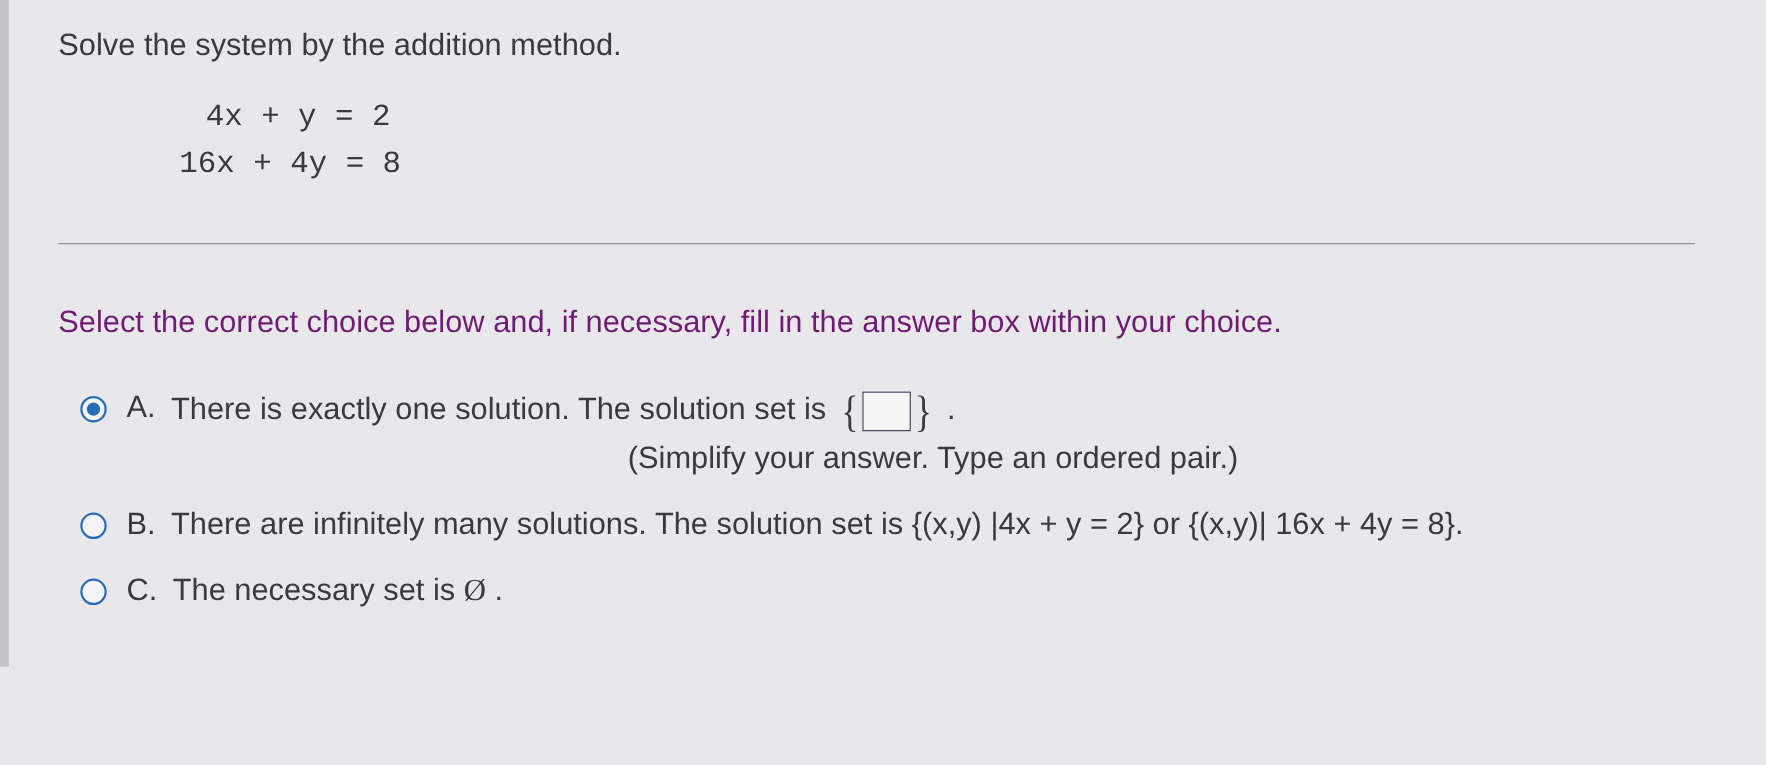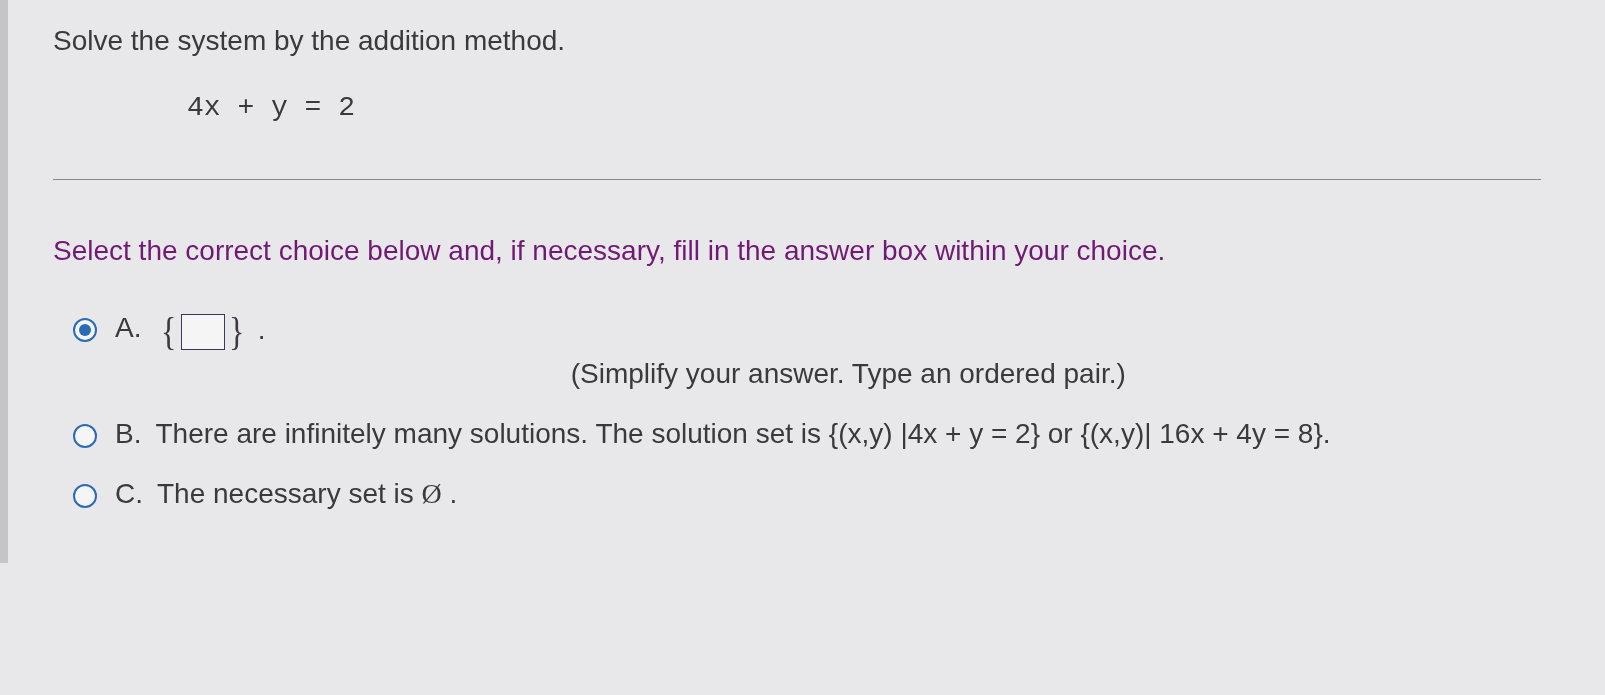--- a/index.html
+++ b/index.html
@@ -119,33 +119,35 @@
     }
   </style>
 </head>
 <body>
 
 <div class="container">
   <div class="question-text">Solve the system by the addition method.</div>
 
   <div class="equations">
     <div class="eq1">4x + y = 2</div>
+    <div>16x + 4y = 8</div>
   </div>
 
   <hr class="divider">
 
   <div class="instruction">Select the correct choice below and, if necessary, fill in the answer box within your choice.</div>
 
   <div class="choices">
 
     <div class="choice">
       <span class="radio selected"></span>
       <span class="choice-letter">A.</span>
       <span class="choice-body">
         <span class="choice-line1">
+          <span>There is exactly one solution. The solution set is </span>
           <span class="answer-box">
             <span class="brace">{</span>
             <span class="input-slot"></span>
             <span class="brace">}</span>
           </span>
           <span>.</span>
         </span>
         <span class="choice-hint">(Simplify your answer. Type an ordered pair.)</span>
       </span>
     </div>

